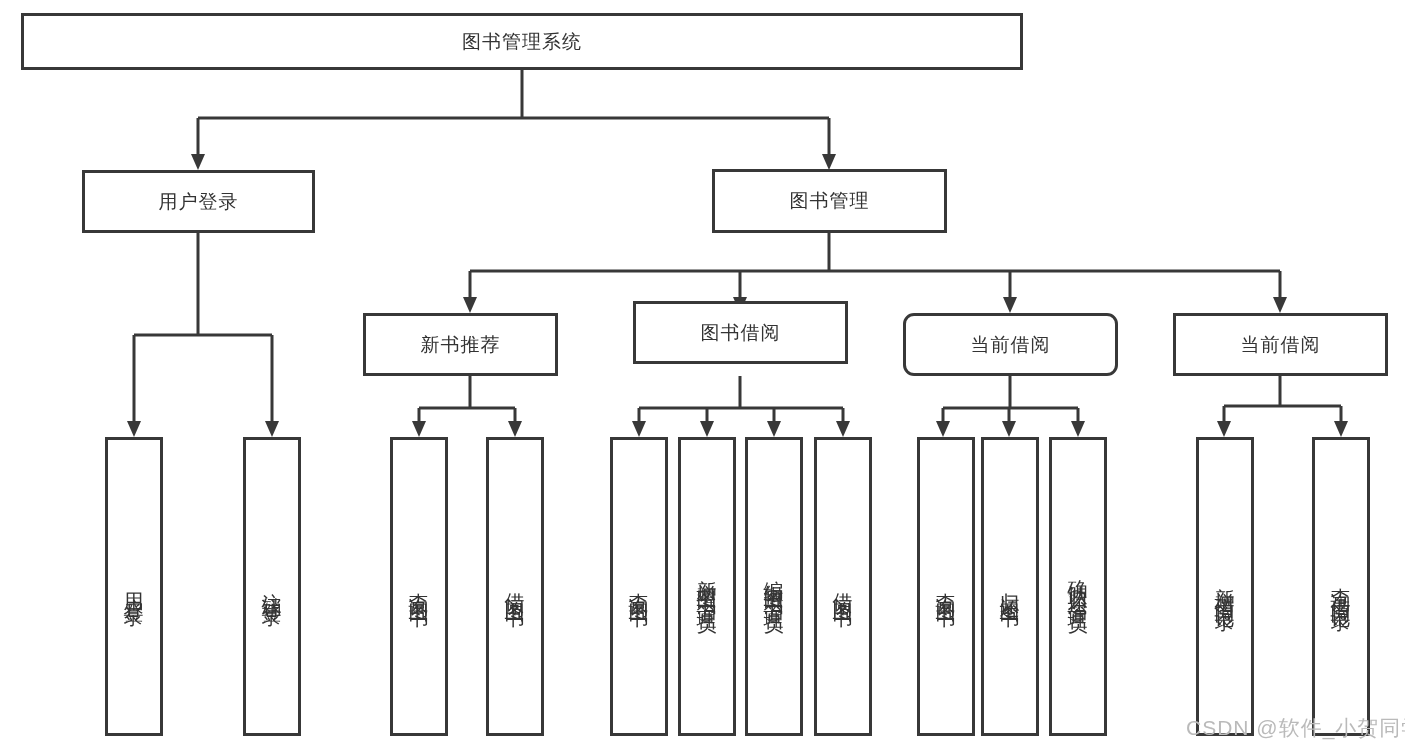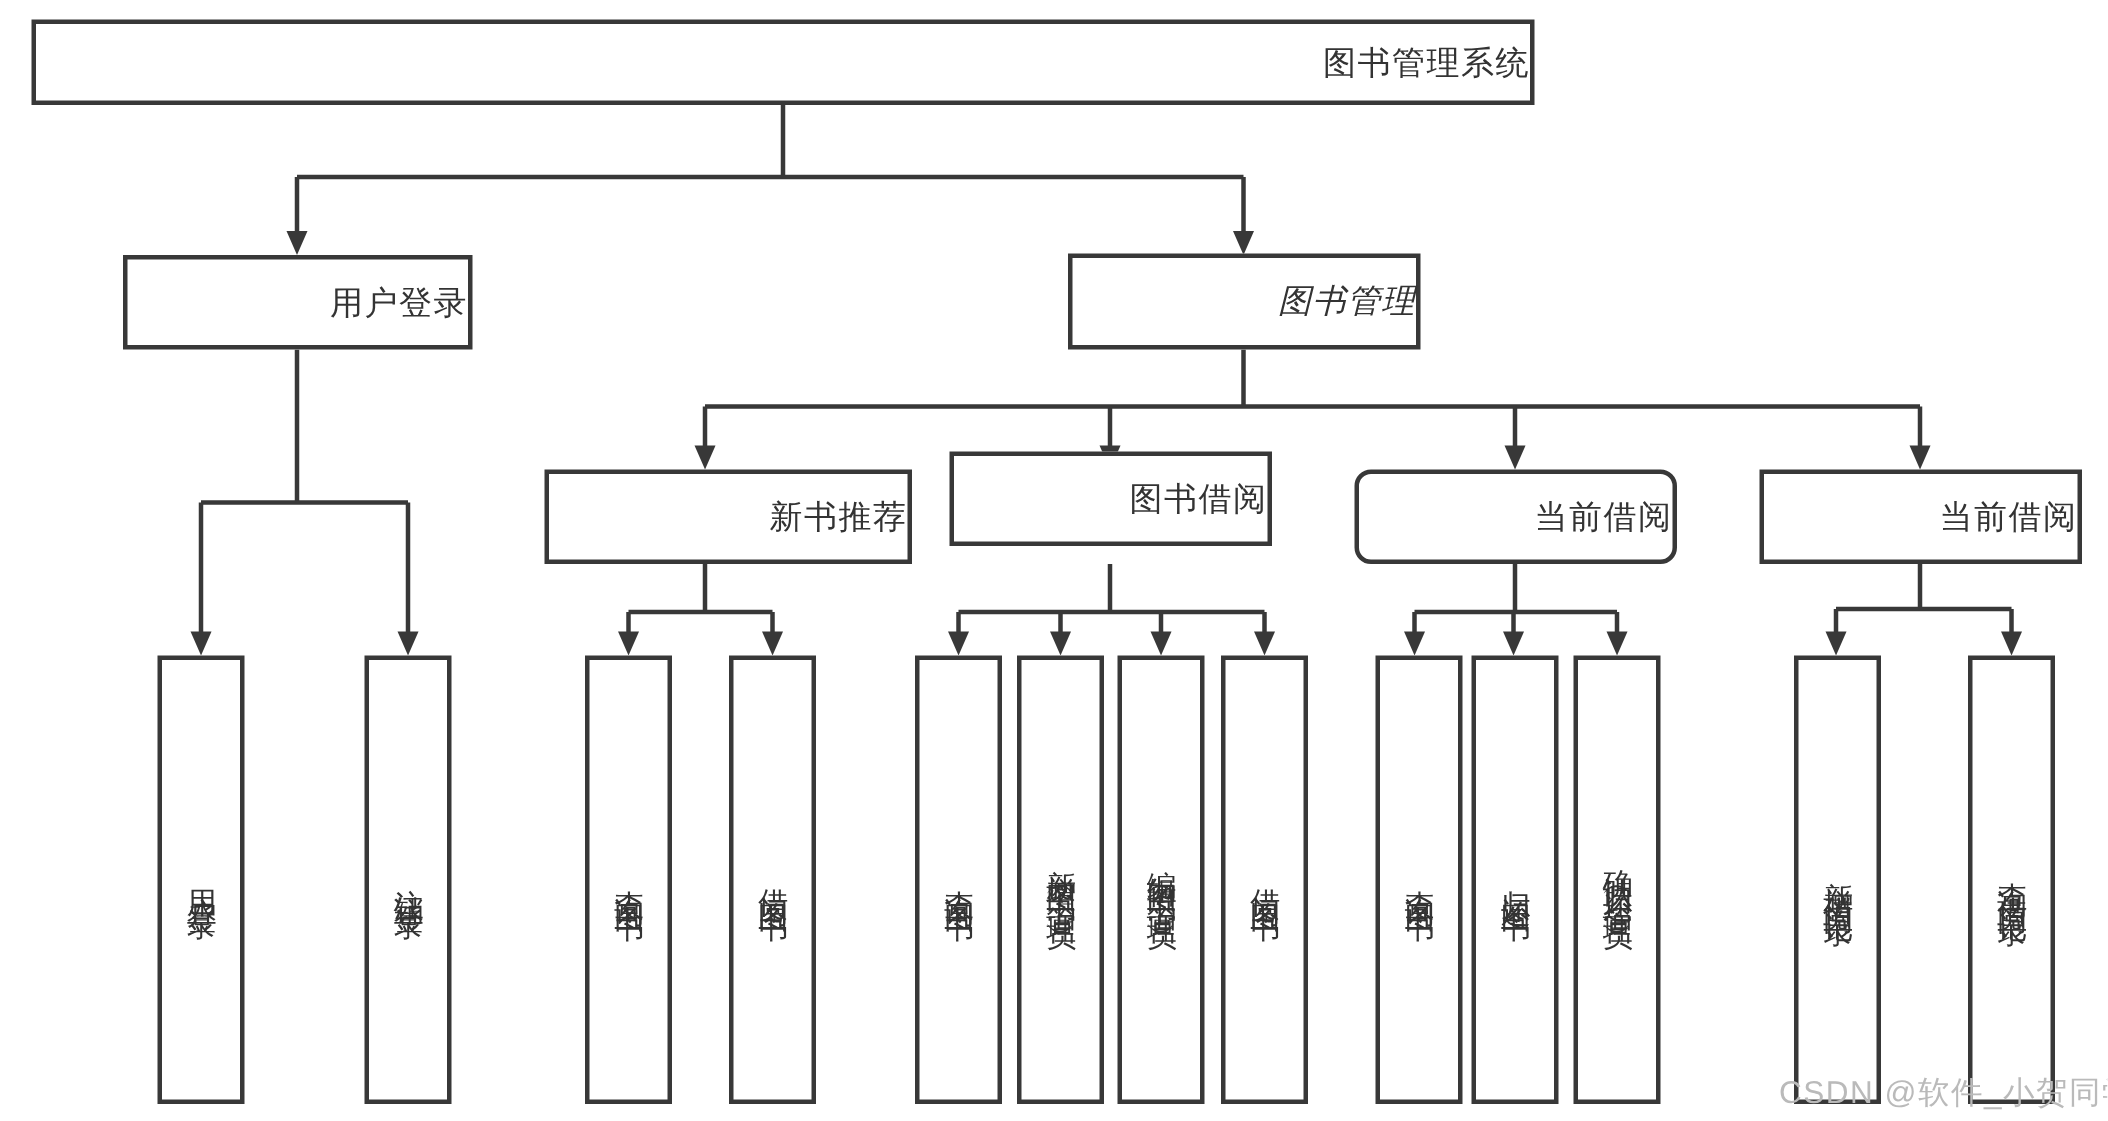--- a/index.html
+++ b/index.html
@@ -12,37 +12,37 @@
   }
   #connectors{position:absolute;left:0;top:0;width:1405px;height:747px;}
   .node{
     position:absolute;
     box-sizing:border-box;
     border:3px solid #383838;
     background:#ffffff;
     display:flex;align-items:center;justify-content:center;
     color:#333333;
   }
-  .hnode{font-size:22px;letter-spacing:1px;justify-content:flex-end;}
+  .hnode{font-size:19px;letter-spacing:1px;}
   .leaf span{
     writing-mode:vertical-rl;
     text-orientation:mixed;
     font-size:20px;
     letter-spacing:5px;
     line-height:1.3;
     color:#333333;
     white-space:nowrap;
   }
   
   .n-root{left:21px;top:13px;width:1002px;height:57px;}
   
   .n-user{left:82px;top:170px;width:233px;height:63px;}
-  .n-book{left:712px;top:169px;width:235px;height:64px;font-style:italic;}
+  .n-book{left:712px;top:169px;width:235px;height:64px;}
   
-  .n-g0{left:363px;top:313px;width:245px;height:63px;}
+  .n-g0{left:363px;top:313px;width:195px;height:63px;}
   .n-g1{left:633px;top:301px;width:215px;height:63px;}
   .n-g2{left:903px;top:313px;width:215px;height:63px;border-radius:11px;}
   .n-g3{left:1173px;top:313px;width:215px;height:63px;}
   
   .leaf{top:437px;width:58px;height:299px;}
   .n-u0{left:105px;} .n-u1{left:243px;}
   .n-g0c0{left:390px;} .n-g0c1{left:486px;}
   .n-g1c0{left:610px;} .n-g1c1{left:678px;} .n-g1c2{left:745px;} .n-g1c3{left:814px;}
   .n-g2c0{left:917px;} .n-g2c1{left:981px;} .n-g2c2{left:1049px;}
   .n-g3c0{left:1196px;} .n-g3c1{left:1312px;}

